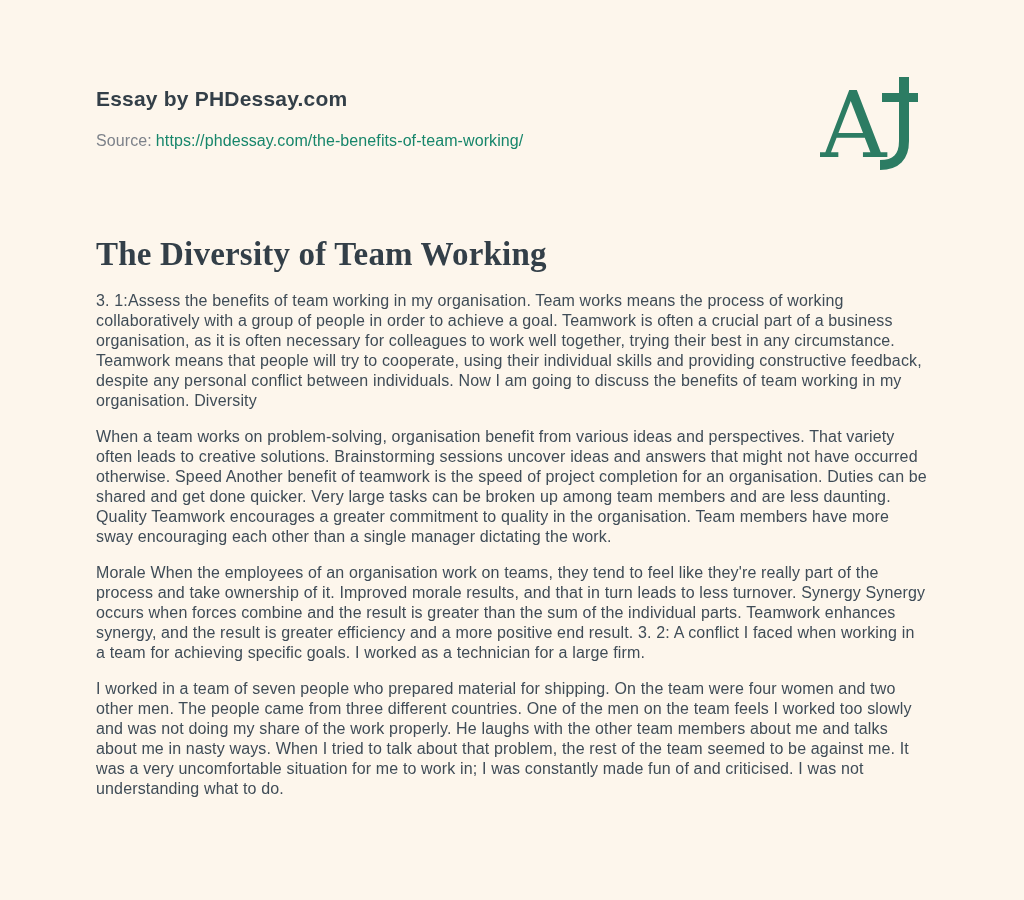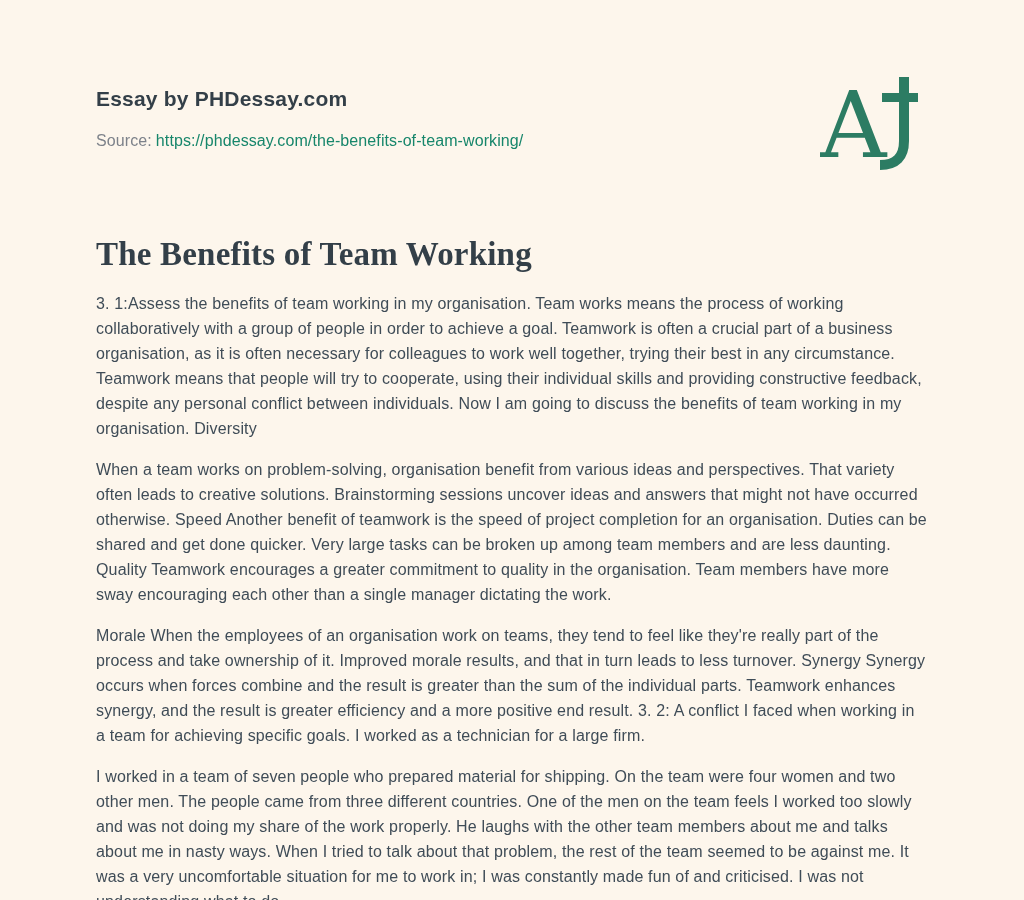--- a/index.html
+++ b/index.html
@@ -37,21 +37,21 @@
     margin:86px 0 18px 0;
     font-family:"Liberation Serif",serif;
     font-weight:700;
     font-size:33px;
     color:var(--heading);
     letter-spacing:.2px;
   }
   .body-text p{
     margin:0 0 16px 0;
     font-size:16px;
-    line-height:25px;
+    line-height:20px;
     color:var(--text);
     letter-spacing:.15px;
   }
 </style>
 </head>
 <body>
 
 <div class="page">
 
   <div class="header">
@@ -64,21 +64,21 @@
   </div>
 
   <div class="logo">
     <svg width="112" height="112" viewBox="0 0 112 112" aria-hidden="true">
       <text x="0" y="88" font-family="DejaVu Serif, serif" font-size="92" fill="#2c7c63">A</text>
       <rect x="62" y="24" width="36" height="9" fill="#2c7c63"></rect>
       <path d="M84 8 L84 72 Q84 96 60 96" stroke="#2c7c63" stroke-width="10" fill="none"></path>
     </svg>
   </div>
 
-  <h1 class="title">The Benefits of Team Working</h1>
+  <h1 class="title">The Diversity of Team Working</h1>
 
   <div class="body-text">
       <p>3. 1:Assess the benefits of team working in my organisation. Team works means the process of working collaboratively with a group of people in order to achieve a goal. Teamwork is often a crucial part of a business organisation, as it is often necessary for colleagues to work well together, trying their best in any circumstance. Teamwork means that people will try to cooperate, using their individual skills and providing constructive feedback, despite any personal conflict between individuals. Now I am going to discuss the benefits of team working in my organisation. Diversity</p>
       <p>When a team works on problem-solving, organisation benefit from various ideas and perspectives. That variety often leads to creative solutions. Brainstorming sessions uncover ideas and answers that might not have occurred otherwise. Speed Another benefit of teamwork is the speed of project completion for an organisation. Duties can be shared and get done quicker. Very large tasks can be broken up among team members and are less daunting. Quality Teamwork encourages a greater commitment to quality in the organisation. Team members have more sway encouraging each other than a single manager dictating the work.</p>
       <p>Morale When the employees of an organisation work on teams, they tend to feel like they're really part of the process and take ownership of it. Improved morale results, and that in turn leads to less turnover. Synergy Synergy occurs when forces combine and the result is greater than the sum of the individual parts. Teamwork enhances synergy, and the result is greater efficiency and a more positive end result. 3. 2: A conflict I faced when working in a team for achieving specific goals. I worked as a technician for a large firm.</p>
       <p>I worked in a team of seven people who prepared material for shipping. On the team were four women and two other men. The people came from three different countries. One of the men on the team feels I worked too slowly and was not doing my share of the work properly. He laughs with the other team members about me and talks about me in nasty ways. When I tried to talk about that problem, the rest of the team seemed to be against me. It was a very uncomfortable situation for me to work in; I was constantly made fun of and criticised. I was not understanding what to do.</p>
     </div>
 
 </div>
 

